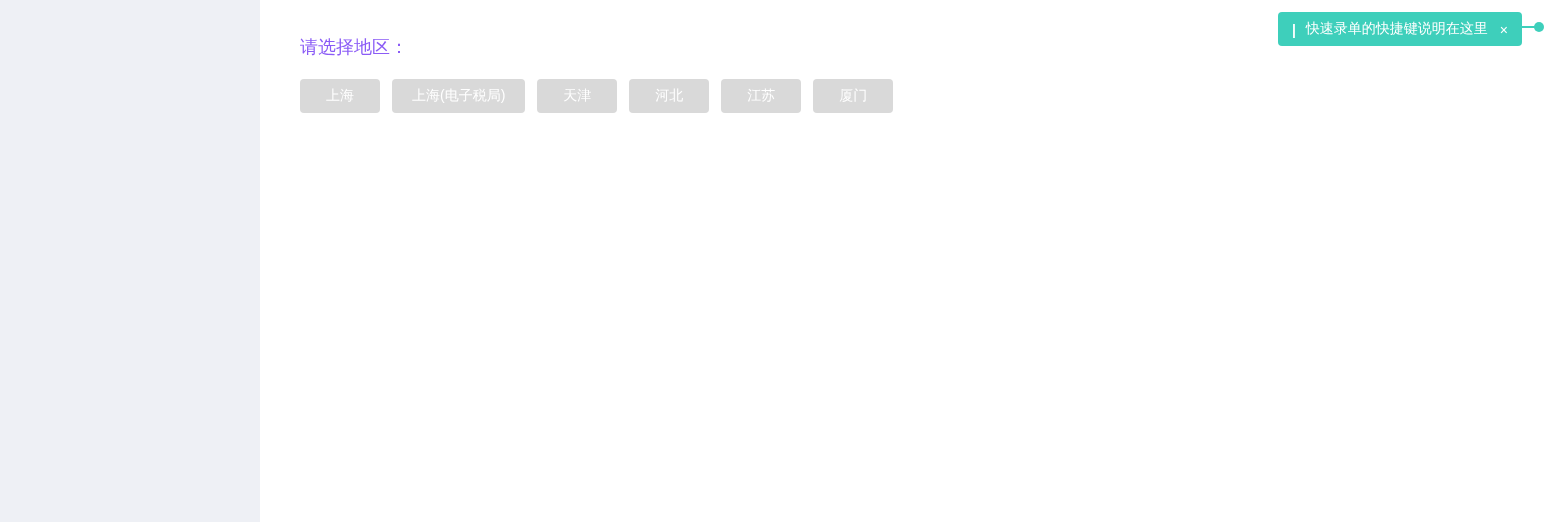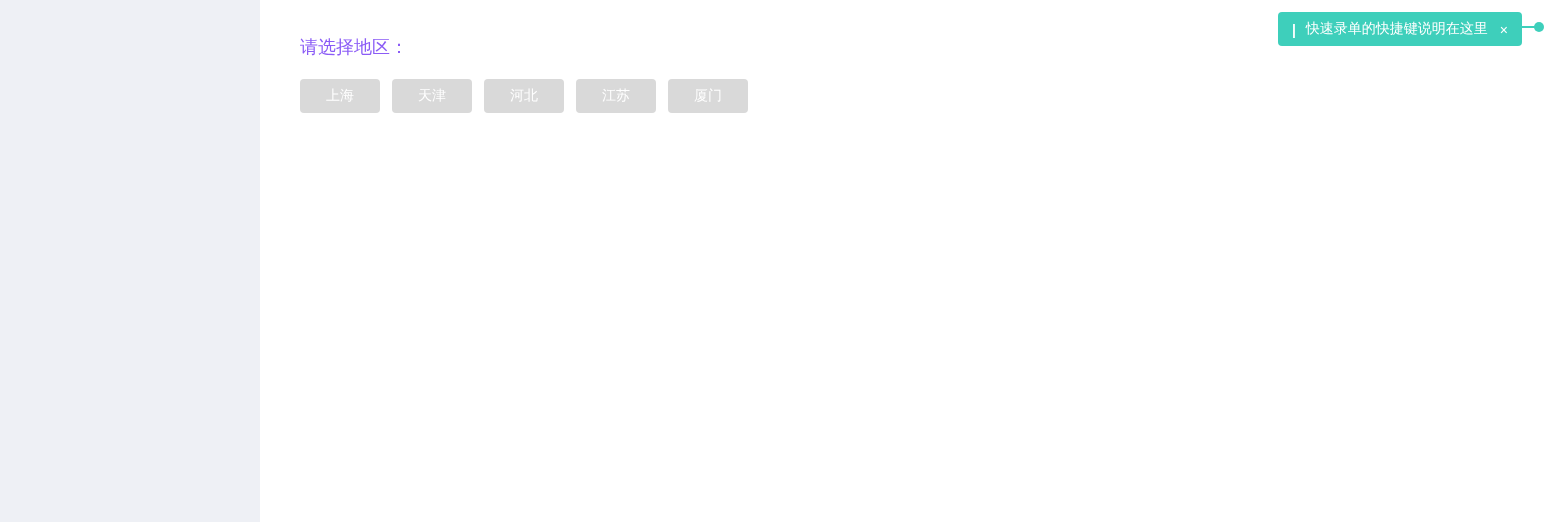--- a/index.html
+++ b/index.html
@@ -118,20 +118,21 @@
 </head>
 <body>
 
 <div class="sidebar"></div>
 
 <div class="main-content">
   <div class="region-section">
     <div class="region-label">请选择地区：</div>
     <div class="region-buttons-row" id="row1">
         <button class="region-btn">上海</button>
+        <button class="region-btn">上海(电子税局)</button>
         <button class="region-btn">天津</button>
         <button class="region-btn">河北</button>
         <button class="region-btn">江苏</button>
         <button class="region-btn">厦门</button>
       </div>
   </div>
 
   <div class="tooltip-bar">
     <span>快速录单的快捷键说明在这里</span>
     <span class="tooltip-close">×</span>

